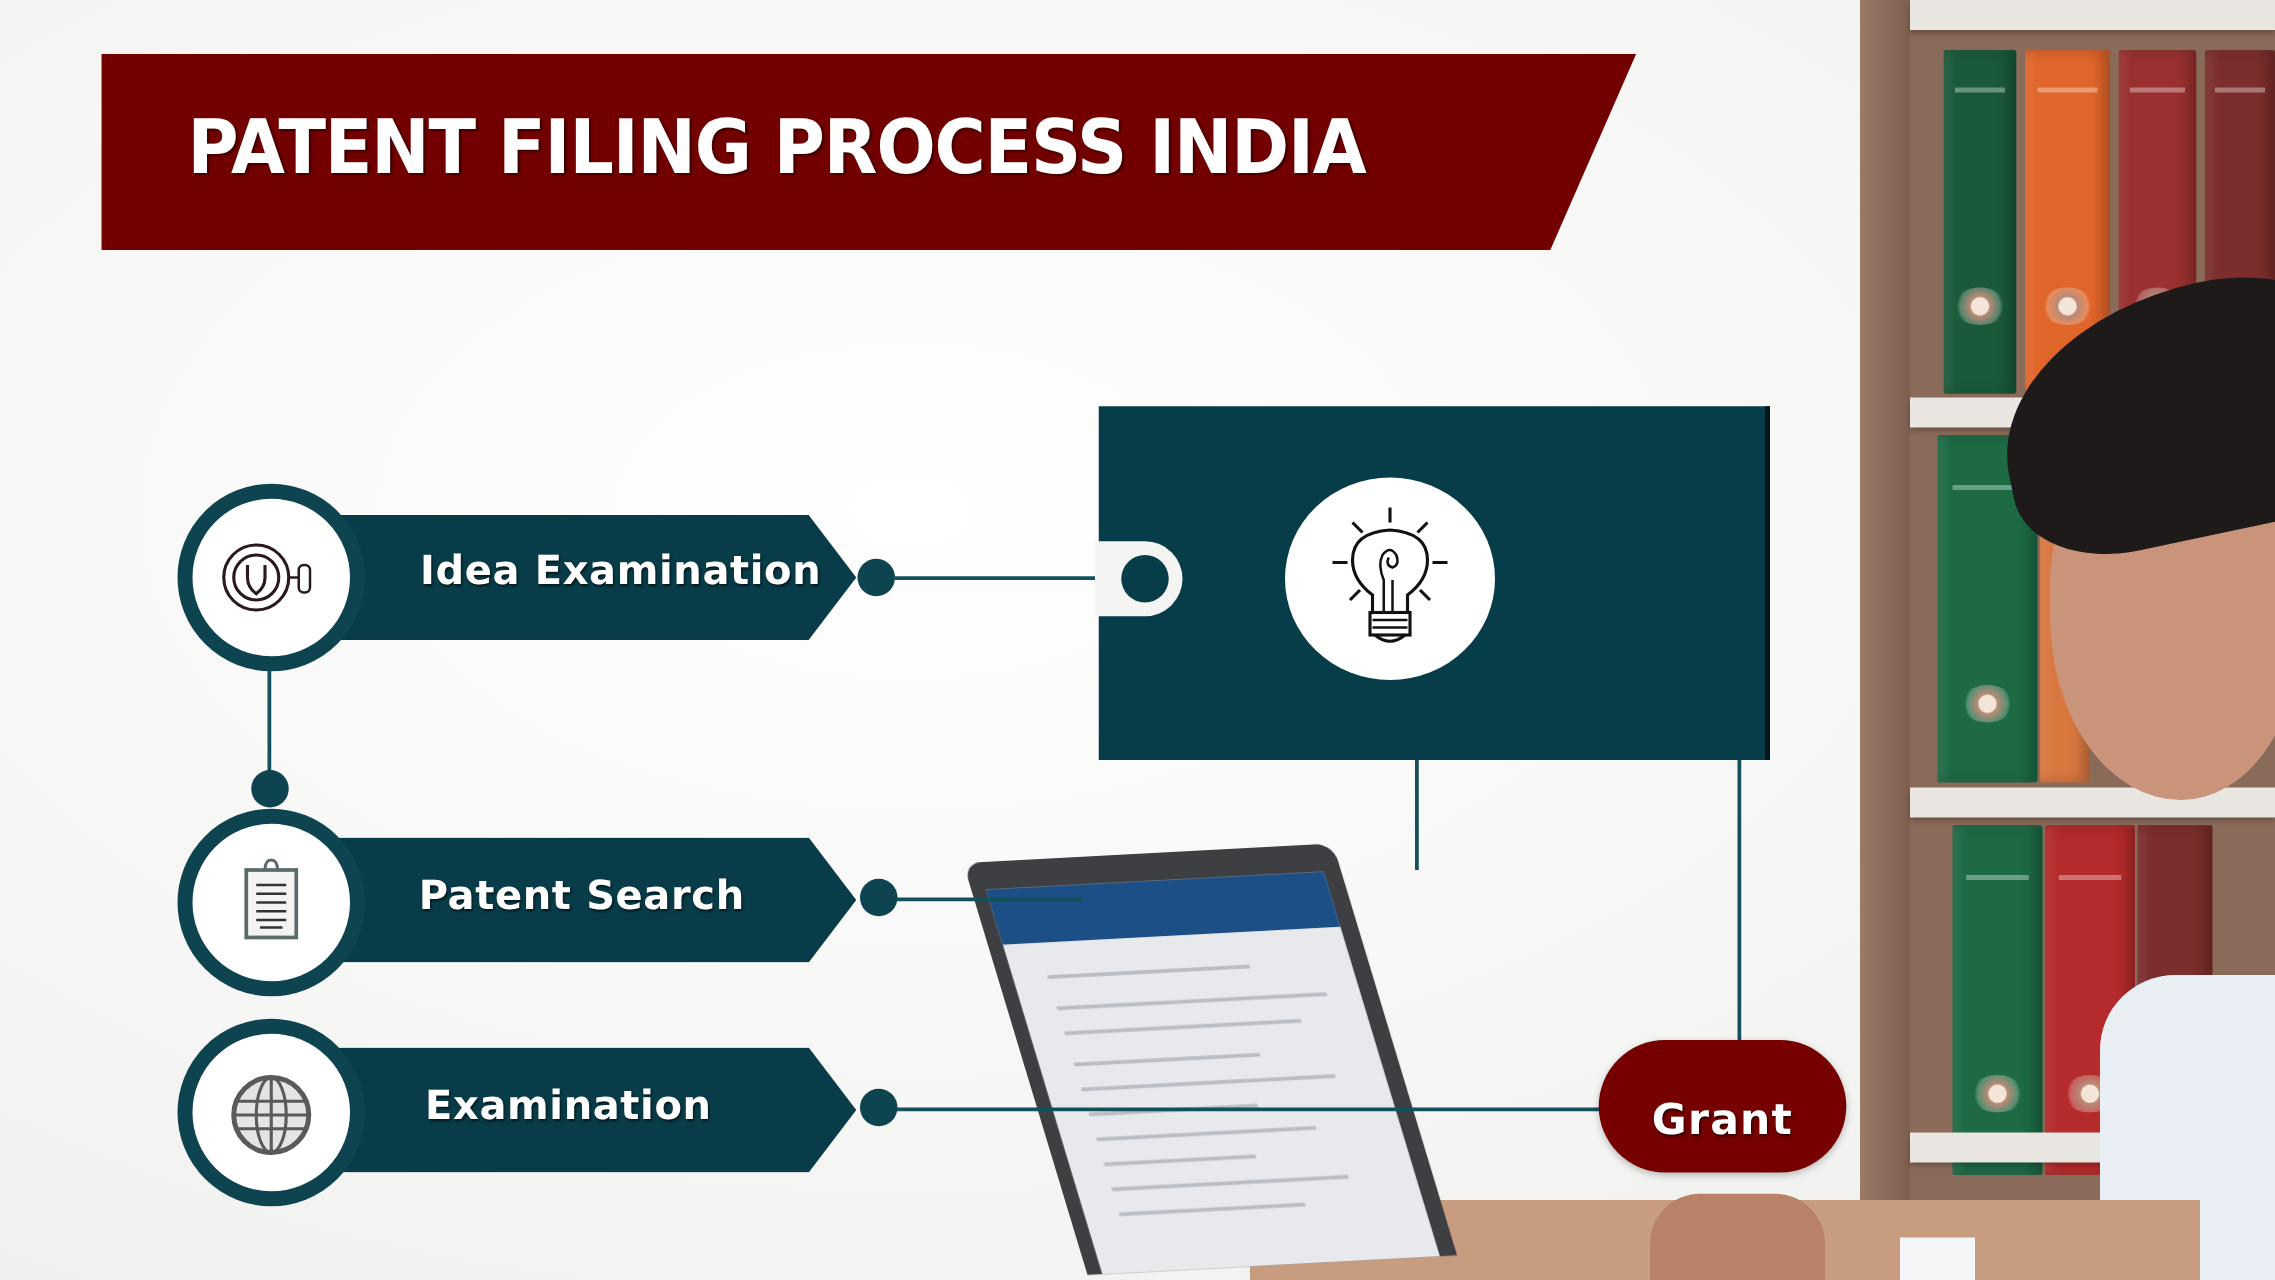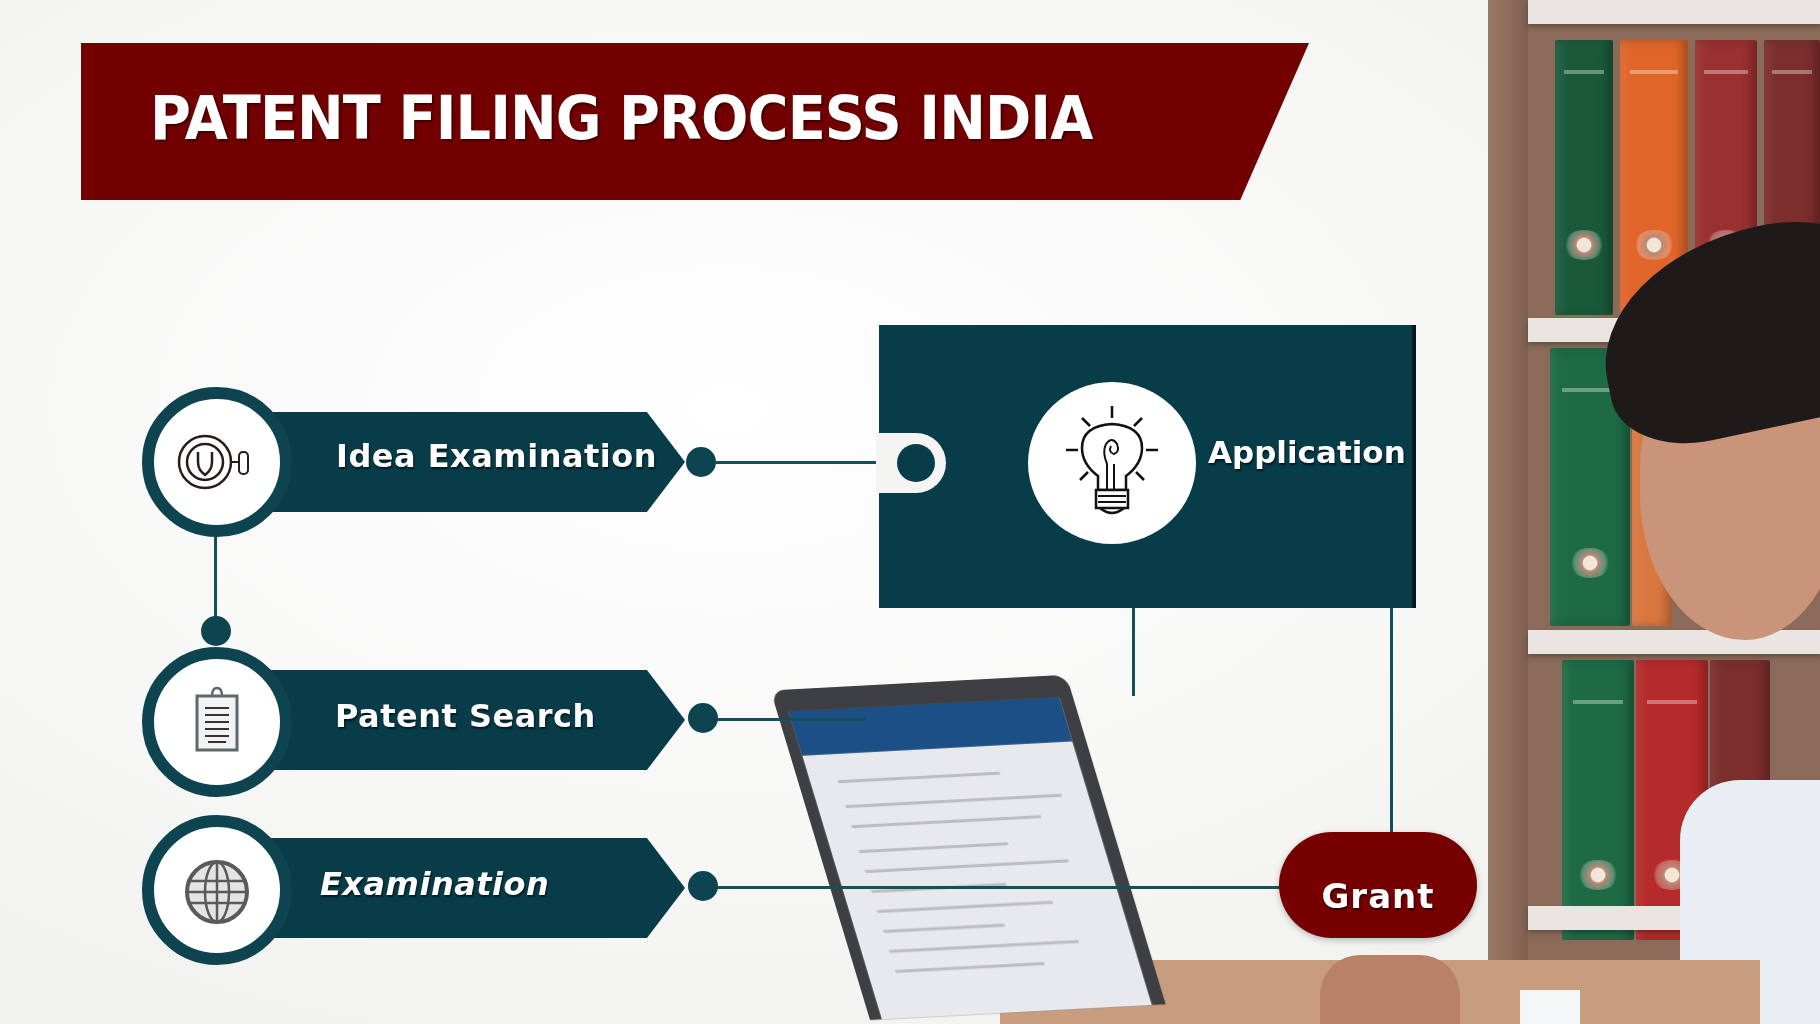--- a/index.html
+++ b/index.html
@@ -179,21 +179,21 @@
 <div class="abs step-banner" style="left:262px;top:838px;width:423px;"></div>
 <div class="abs ring" style="left:142px;top:815px;"></div>
 <svg class="abs icon" style="left:184px;top:859px;" width="66" height="66" viewBox="0 0 66 66">
   <circle cx="33" cy="33" r="30" fill="#e4e4e4" stroke="#5a5a5a" stroke-width="4"></circle>
   <ellipse cx="33" cy="33" rx="12" ry="30" fill="none" stroke="#5a5a5a" stroke-width="2.5"></ellipse>
   <line x1="33" y1="3" x2="33" y2="63" stroke="#5a5a5a" stroke-width="2.5"></line>
   <line x1="5" y1="22" x2="61" y2="22" stroke="#5a5a5a" stroke-width="2.5"></line>
   <line x1="3" y1="33" x2="63" y2="33" stroke="#5a5a5a" stroke-width="2.5"></line>
   <line x1="5" y1="44" x2="61" y2="44" stroke="#5a5a5a" stroke-width="2.5"></line>
 </svg>
-<div class="abs step-label" style="left:320px;top:865px;font-style:italic;">Examination</div>
+<div class="abs step-label" style="left:340px;top:865px;">Examination</div>
 <div class="abs dot" style="left:688px;top:871px;"></div>
 
 <div class="abs appbox"></div>
 <div class="abs knob-bg"></div>
 <div class="abs knob"></div>
 <div class="abs bulb-circle"></div>
 <svg class="abs icon" style="left:1060px;top:402px;" width="104" height="120" viewBox="0 0 104 120">
   <line x1="52" y1="4" x2="52" y2="16" stroke="#111" stroke-width="2.5"></line>
   <line x1="22" y1="16" x2="30" y2="24" stroke="#111" stroke-width="2.5"></line>
   <line x1="82" y1="16" x2="74" y2="24" stroke="#111" stroke-width="2.5"></line>
@@ -202,18 +202,17 @@
   <line x1="20" y1="78" x2="28" y2="70" stroke="#111" stroke-width="2.5"></line>
   <line x1="84" y1="78" x2="76" y2="70" stroke="#111" stroke-width="2.5"></line>
   <path d="M38 88 L38 74 Q22 62 22 46 Q22 24 52 22 Q82 24 82 46 Q82 62 66 74 L66 88 Z" fill="none" stroke="#111" stroke-width="2.5"></path>
   <path d="M47 88 L47 62 Q42 50 46 42 Q52 34 57 42 Q60 50 54 52 Q48 50 51 44 M54 62 L54 88" fill="none" stroke="#111" stroke-width="2"></path>
   <rect x="36" y="88" width="32" height="18" fill="#fff" stroke="#111" stroke-width="2.5"></rect>
   <line x1="38" y1="94" x2="66" y2="94" stroke="#111" stroke-width="2"></line>
   <line x1="38" y1="100" x2="66" y2="100" stroke="#111" stroke-width="2"></line>
   <path d="M40 106 Q52 116 64 106" fill="none" stroke="#111" stroke-width="2.5"></path>
 </svg>
 <div class="abs app-label">
-  <div>Application</div>
 </div>
 
 <div class="abs grant">
   <span>Grant</span>
 </div>
 
 </body></html>

